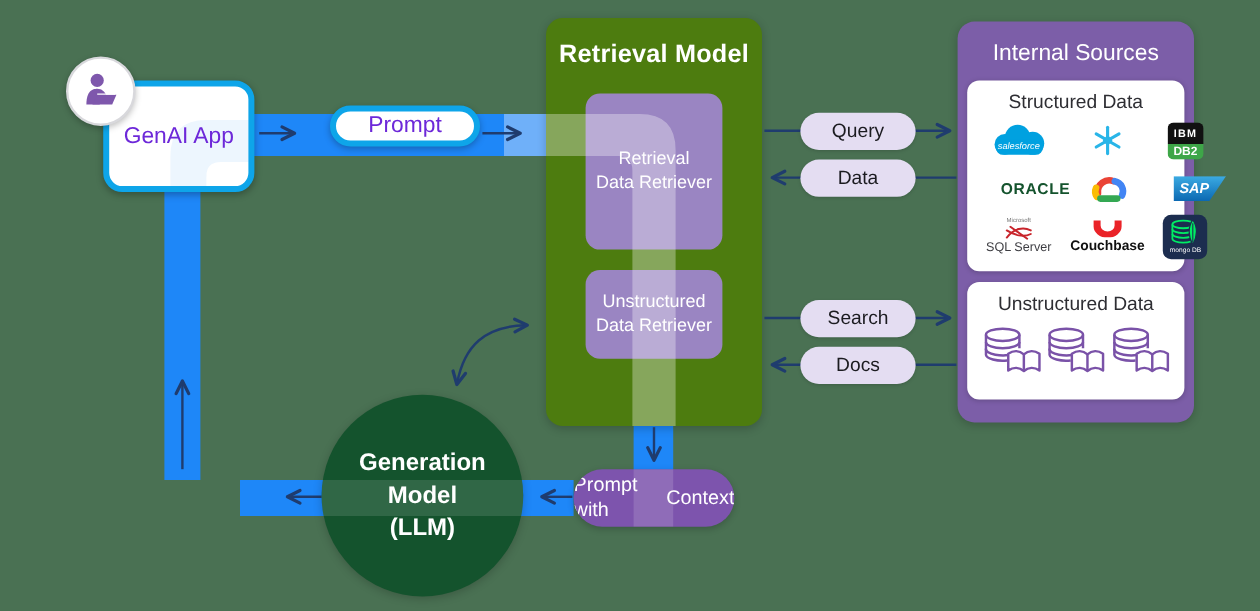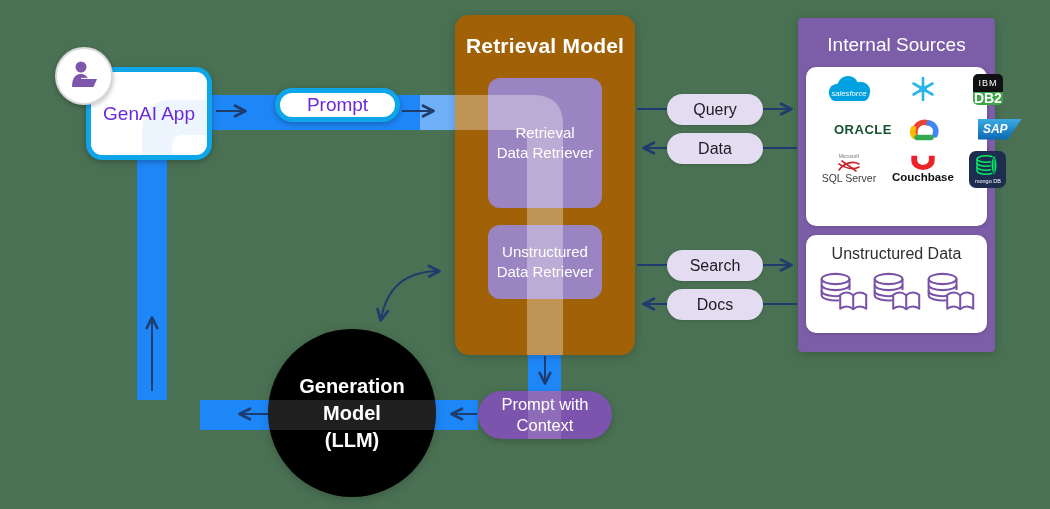--- a/index.html
+++ b/index.html
@@ -29,38 +29,38 @@
 
   .avatar{
     position:absolute;left:55px;top:47px;width:58px;height:58px;border-radius:50%;
     background:#ffffff;border:2px solid #D8D8DC;box-shadow:0 2px 5px rgba(0,0,0,0.25);
     display:flex;align-items:center;justify-content:center;z-index:31;
   }
 
   
   .retrieval-box{
     position:absolute;left:455px;top:15px;width:180px;height:340px;border-radius:14px;
-    background:#a16207;z-index:10;box-shadow:0 2px 8px rgba(0,0,0,0.2);overflow:hidden;padding-left:30px;
+    background:#4d7c0f;z-index:10;box-shadow:0 2px 8px rgba(0,0,0,0.2);overflow:hidden;padding-left:30px;
   }
   .retrieval-title{
     position:absolute;left:0;top:19px;width:100%;text-align:center;
     color:#fff;font-size:21px;font-weight:bold;letter-spacing:0.2px;
   }
   .retriever{
     position:absolute;left:33px;width:114px;background:#9A85C2;border-radius:12px;
     display:flex;align-items:center;justify-content:center;text-align:center;
     color:#fff;font-size:15px;line-height:1.35;z-index:2;
   }
   .retriever-structured{top:63px;height:130px;}
   .retriever-unstructured{top:210px;height:74px;}
   .light-path{position:absolute;left:0;top:0;z-index:3;pointer-events:none;}
   .retriever-label{position:relative;z-index:4;}
 
   .internal-box{
-    position:absolute;left:798px;top:18px;width:197px;height:334px;border-radius:4px;
+    position:absolute;left:798px;top:18px;width:197px;height:334px;border-radius:14px;
     background:#7C5EA8;z-index:10;box-shadow:0 2px 8px rgba(0,0,0,0.2);
   }
   .internal-title{
     position:absolute;left:0;top:16px;width:100%;text-align:center;
     color:#fff;font-size:19px;font-weight:500;
   }
   .src-card{
     position:absolute;left:8px;width:181px;background:#fff;border-radius:10px;
     box-shadow:0 1px 4px rgba(0,0,0,0.18);
   }
@@ -71,23 +71,23 @@
     color:#2e2e33;font-size:16px;font-weight:500;
   }
   .logo-grid{
     display:grid;grid-template-columns:1fr 1fr 1fr;grid-auto-rows:40px;
     margin-top:2px;align-items:center;justify-items:center;
   }
   .logo-cell{display:flex;flex-direction:column;align-items:center;justify-content:center;line-height:1;}
 
   
   .ibm-badge{width:30px;height:31px;border-radius:5px;overflow:hidden;display:flex;flex-direction:column;}
-  .ibm-top{flex:1;background:#111111;color:#fff;font-size:9px;font-weight:normal;letter-spacing:1px;
+  .ibm-top{flex:1;background:#111111;color:#fff;font-size:9px;font-weight:bold;letter-spacing:1px;
     display:flex;align-items:center;justify-content:center;}
-  .ibm-bottom{height:13px;background:#3EA648;color:#fff;font-size:14px;font-weight:bold;
+  .ibm-bottom{height:13px;background:#3EA648;color:#fff;font-size:10px;font-weight:bold;
     display:flex;align-items:center;justify-content:center;}
   .oracle-text{color:#14532d;font-size:13px;font-weight:bold;letter-spacing:0.5px;margin-left:28px;}
   .sap-badge{
     width:44px;height:21px;background:linear-gradient(180deg,#3BAAE2,#0A67B1);
     clip-path:polygon(0 0,100% 0,68% 100%,0 100%);
     color:#fff;font-size:12px;font-weight:bold;font-style:italic;
     display:flex;align-items:center;padding-left:5px;margin-left:24px;
   }
   .ms-tiny{font-size:5px;color:#777;margin-bottom:1px;}
   .sqlserver-text{font-size:10.5px;color:#3d3d42;margin-top:1px;}
@@ -101,30 +101,30 @@
   
   .flow-pill{
     position:absolute;width:96px;height:31px;left:667px;border-radius:16px;
     background:#E4DDF2;display:flex;align-items:center;justify-content:center;
     font-size:16px;color:#1b1b20;z-index:30;box-shadow:0 1px 3px rgba(0,0,0,0.15);
   }
 
   
   .pwc-box{
     position:absolute;left:478px;top:391px;width:134px;height:48px;border-radius:24px;
-    background:#7D54AD;z-index:30;display:flex;flex-direction:column;align-items:center;justify-content:center;
+    background:#7D54AD;z-index:30;display:flex;flex-direction:row;align-items:center;justify-content:center;
     color:#fff;font-size:16.5px;line-height:1.25;overflow:hidden;box-shadow:0 2px 6px rgba(0,0,0,0.2);
   }
   .pwc-stripe{position:absolute;left:50px;top:0;width:33px;height:100%;background:rgba(255,255,255,0.14);}
   .pwc-line{position:relative;z-index:2;}
 
   
   .gen-circle{
     position:absolute;left:268px;top:329px;width:168px;height:168px;border-radius:50%;
-    background:#000000;z-index:25;display:flex;flex-direction:column;align-items:center;justify-content:center;
+    background:#14532d;z-index:25;display:flex;flex-direction:column;align-items:center;justify-content:center;
     color:#fff;font-size:20px;font-weight:bold;line-height:1.35;overflow:hidden;
     box-shadow:0 2px 8px rgba(0,0,0,0.2);
   }
   .gen-stripe{position:absolute;left:0;top:71px;width:100%;height:30px;background:rgba(255,255,255,0.12);}
   .gen-line{position:relative;z-index:2;}
 
   .arrow-layer{position:absolute;left:0;top:0;z-index:20;pointer-events:none;}
 </style>
 </head>
 <body>
@@ -154,20 +154,21 @@
     </div>
     <svg class="light-path" width="180" height="340">
       <path d="M0 80 H78 Q108 80 108 110 V340 H72 V127 Q72 115 60 115 H0 Z" fill="rgba(255,255,255,0.32)"></path>
     </svg>
   </div>
 
   <div class="internal-box">
     <div class="internal-title">Internal Sources</div>
 
     <div class="src-card src-card-structured">
+      <div class="src-card-title">Structured Data</div>
       <div class="logo-grid">
 
         <div class="logo-cell">
           <svg width="52" height="31" viewBox="0 0 54 32">
             <circle cx="15" cy="19" r="9" fill="#00A1E0"></circle>
             <circle cx="26" cy="13" r="11" fill="#00A1E0"></circle>
             <circle cx="39" cy="18" r="10" fill="#00A1E0"></circle>
             <rect x="7" y="15" width="41" height="13" rx="6.5" fill="#00A1E0"></rect>
             <text x="27" y="23" text-anchor="middle" font-size="8" font-style="italic" fill="#ffffff">salesforce</text>
           </svg>

